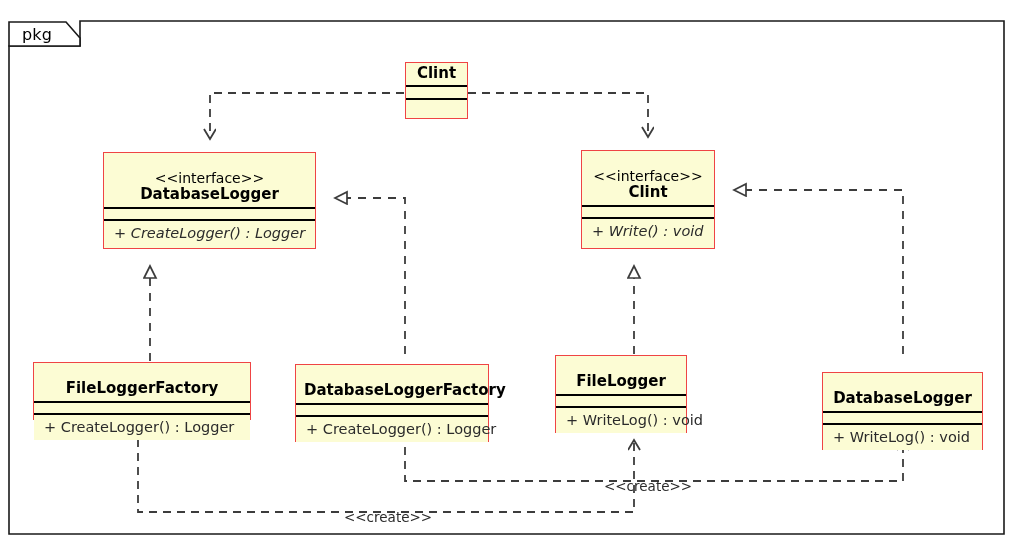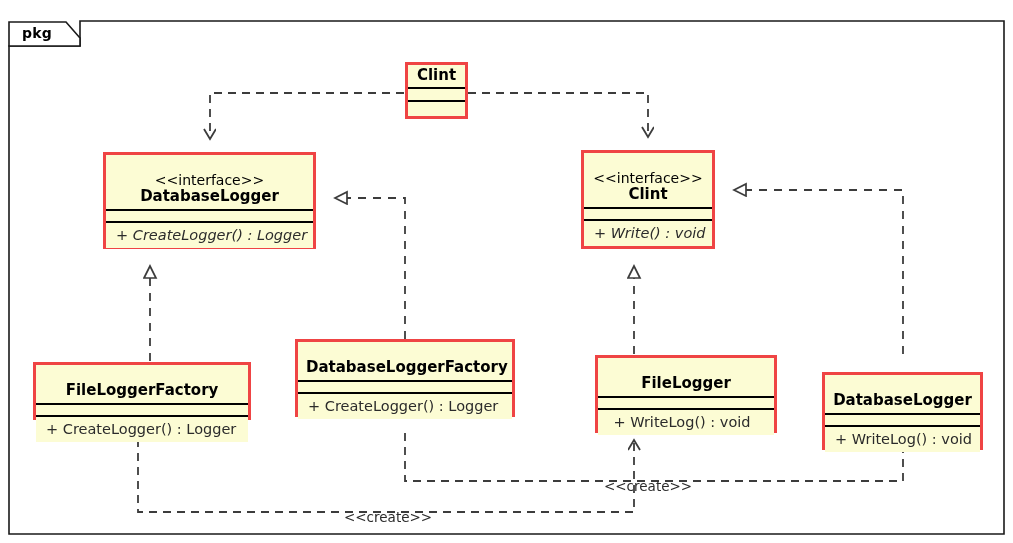--- a/index.html
+++ b/index.html
@@ -20,31 +20,31 @@
   #diagram-svg {
     position: absolute;
     left: 0;
     top: 0;
     width: 1013px;
     height: 543px;
   }
   
   .pkg-label {
     position: absolute;
-    font-size: 14px;
-    font-weight: bold;
+    font-size: 16px;
+    font-weight: normal;
     color: #000000;
     letter-spacing: 0.2px;
   }
   
   .uml-class {
     position: absolute;
     box-sizing: border-box;
     background: #fcfcd4;
-    border: 3px solid #ef4444;
+    border: 1px solid #ef4444;
     display: flex;
     flex-direction: column;
     z-index: 5;
   }
   .uml-head {
     box-sizing: border-box;
     padding: 17px 8px 4px 8px;
     text-align: center;
     line-height: 1.15;
     background: #fcfcd4;
@@ -164,31 +164,31 @@
   <div class="uml-class" style="left:33px; top:362px; width:218px; height:58px;">
     <div class="uml-head">
       <span class="uml-name">FileLoggerFactory</span>
     </div>
     <div class="uml-sep"></div>
     <div class="uml-attrs" style="height:10px;"></div>
     <div class="uml-sep"></div>
     <div class="uml-ops" style="text-align:center;">+ CreateLogger() : Logger</div>
   </div>
 
-  <div class="uml-class" style="left:295px; top:339px; width:220px; height:78px;">
+  <div class="uml-class" style="left:295px; top:364px; width:194px; height:78px;">
     <div class="uml-head">
       <span class="uml-name">DatabaseLoggerFactory</span>
     </div>
     <div class="uml-sep"></div>
     <div class="uml-attrs" style="height:10px;"></div>
     <div class="uml-sep"></div>
     <div class="uml-ops" style="text-align:center;">+ CreateLogger() : Logger</div>
   </div>
 
-  <div class="uml-class" style="left:555px; top:355px; width:182px; height:78px;margin-left:40px;">
+  <div class="uml-class" style="left:555px; top:355px; width:132px; height:78px;">
     <div class="uml-head">
       <span class="uml-name">FileLogger</span>
     </div>
     <div class="uml-sep"></div>
     <div class="uml-attrs" style="height:10px;"></div>
     <div class="uml-sep"></div>
     <div class="uml-ops" style="text-align:center;">+ WriteLog() : void</div>
   </div>
 
   <div class="uml-class" style="left:822px; top:355px; width:161px; height:78px;margin-top:17px;">

